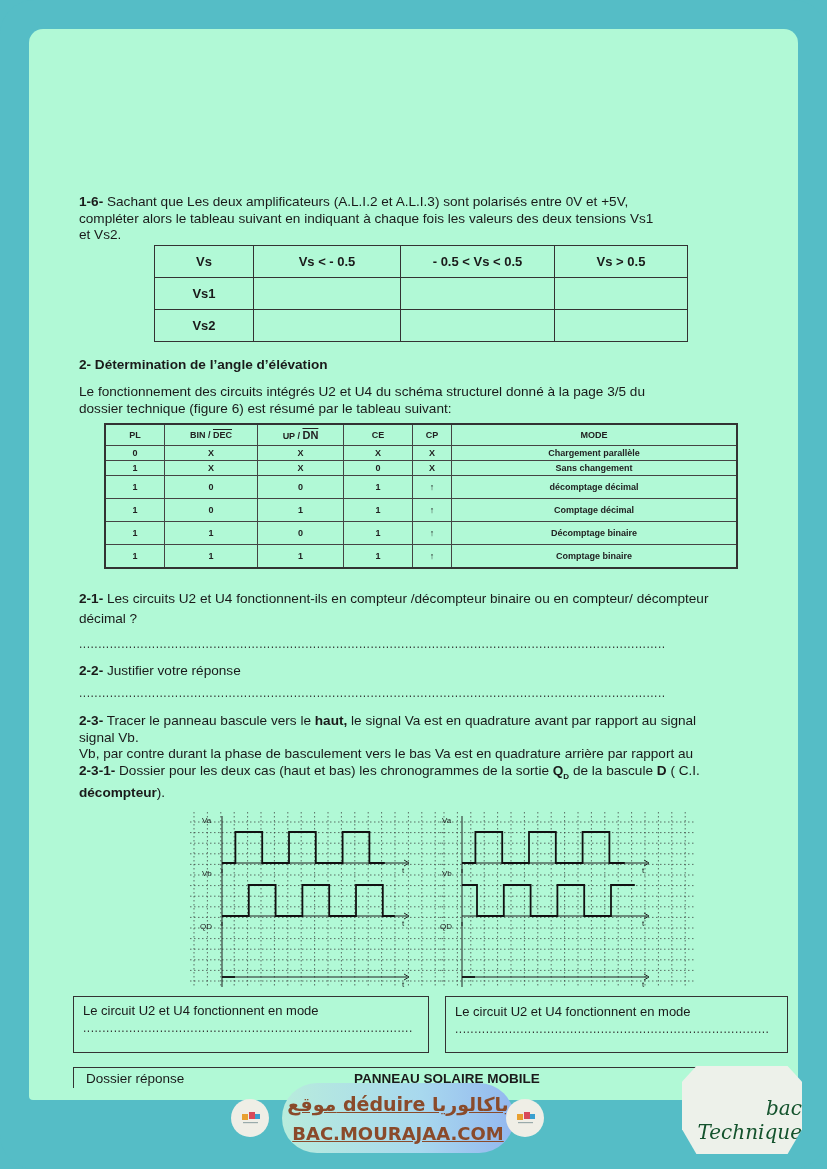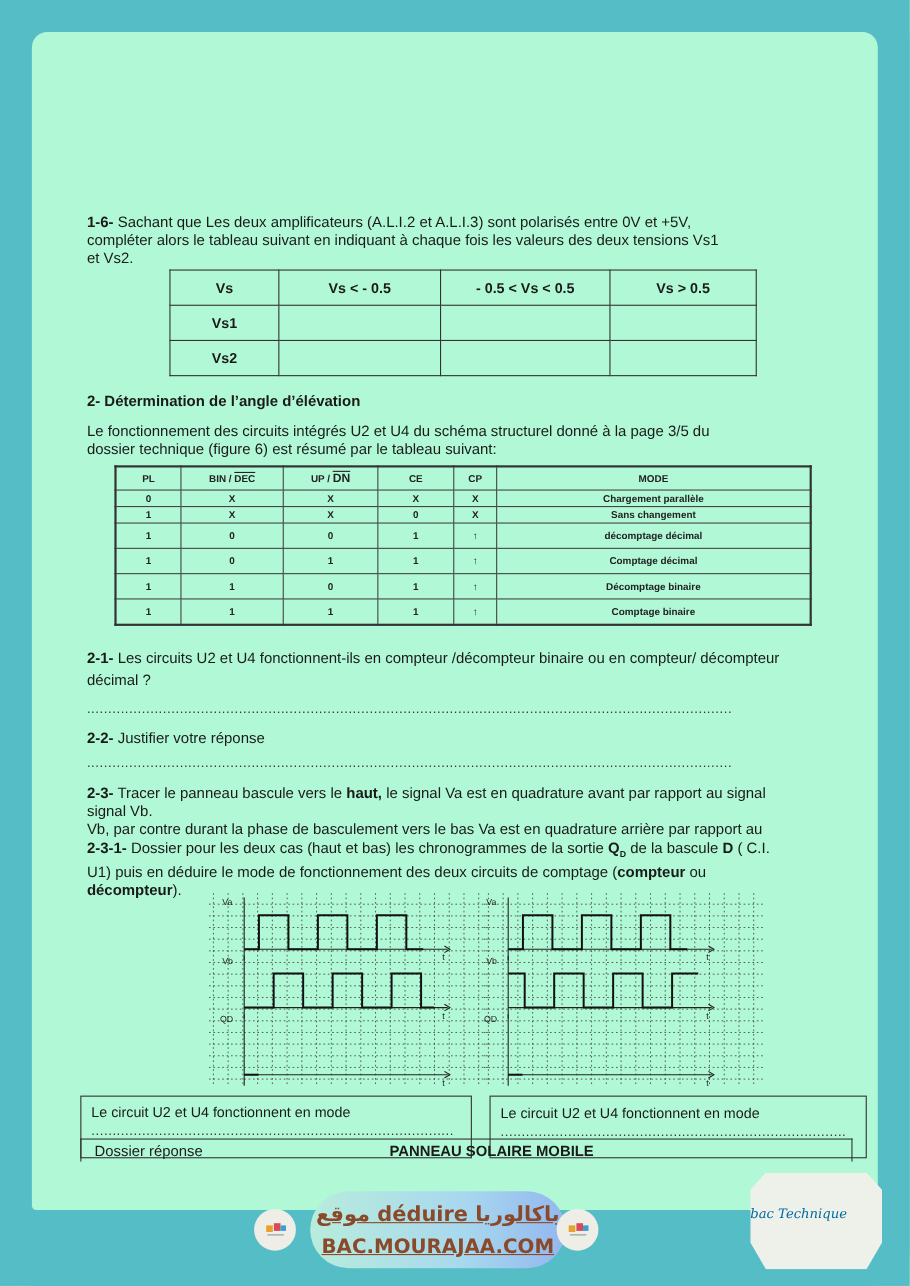--- a/index.html
+++ b/index.html
@@ -26,34 +26,34 @@
   .ovl { text-decoration:overline; }
   .arrow-up { font-size:15px; line-height:12px; }
 
   .dots { position:absolute; font-size:12px; letter-spacing:0.5px; color:#333; overflow:hidden; white-space:nowrap; }
 
   
   svg.td { position:absolute; }
 
   
   .box { position:absolute; border:1px solid #333; }
-  .footer-bar { position:absolute; left:73px; top:1035px; width:700px; height:20px; border:1px solid #333; border-bottom:none; }
+  .footer-bar { position:absolute; left:73px; top:1067px; width:700px; height:20px; border:1px solid #333; border-bottom:none; }
 
   
   .banner { position:absolute; left:282px; top:1083px; width:232px; height:70px; border-radius:35px;
             background:linear-gradient(90deg,#b8ecdc 0%, #a8d8ee 60%, #93b7ef 100%); }
   .banner-ar { position:absolute; left:0; top:10px; width:232px; text-align:center; font-size:19px; font-weight:bold;
                color:#8a4a2a; text-decoration:underline; font-family:"DejaVu Sans", sans-serif; }
   .banner-en { position:absolute; left:0; top:40px; width:232px; text-align:center; font-size:18px; font-weight:bold;
                color:#8a4a2a; text-decoration:underline; font-family:"DejaVu Sans", sans-serif; }
   .logo-circ { position:absolute; width:38px; height:38px; border-radius:50%; background:#efeee6; }
   .bt-badge { position:absolute; left:682px; top:1066px; width:120px; height:88px; background:#edf1ea;
               clip-path:polygon(12% 0,88% 0,100% 18%,100% 72%,88% 100%,12% 100%,0 72%,0 18%); }
-  .bt-text { position:absolute; left:0; top:30px; width:120px; text-align:left; font-family:"DejaVu Serif", serif;
-             font-style:italic; font-size:12px; color:#0369a1; }
+  .bt-text { position:absolute; left:0; top:30px; width:120px; text-align:right; font-family:"DejaVu Serif", serif;
+             font-style:italic; font-size:20px; color:#14532d; }
 </style>
 </head>
 <body>
 
 <div class="outer"></div>
 <div class="paper"></div>
 
 <div class="abs txt" style="left:79px;top:194px;width:700px;">
   <div><b>1-6-</b><span> Sachant que Les deux amplificateurs (A.L.I.2 et  A.L.I.3) sont polarisés entre 0V et +5V,</span></div>
   <div>compléter alors le tableau suivant en indiquant à chaque fois les valeurs des deux tensions Vs1</div>
@@ -162,21 +162,20 @@
 <div class="dots" style="left:79px;top:686px;width:586px;">............................................................................................................................................................</div>
 
 <div class="abs txt" style="left:79px;top:713px;width:700px;">
   <div><b>2-3-</b><span> Tracer le panneau bascule vers le </span><b>haut,</b><span> le signal Va est en quadrature avant par rapport au signal</span></div>
   <div>signal Vb.</div>
   <div>Vb, par contre  durant la phase de basculement vers le bas Va est en quadrature arrière par rapport au</div>
 </div>
 
 <div class="abs txt" style="left:79px;top:763px;width:700px;">
   <div><b>2-3-1-</b><span> Dossier pour les deux cas (haut et bas) les chronogrammes de la sortie </span><b>Q</b><sub style="font-size:8px;font-weight:bold">D</sub><span> de la bascule </span><b>D</b><span>  ( C.I.</span></div>
-  <div><span>U1) puis en déduire le mode de fonctionnement des deux circuits de comptage (</span><b>compteur</b><span> ou</span></div>
   <div><b>décompteur</b><span>).</span></div>
 </div>
 
 <svg class="td" id="td0" style="left:190px;top:810px" width="260" height="180" viewBox="0 0 260 180">
     <line x1="4" y1="2" x2="4" y2="178" stroke="#333" stroke-width="0.7" stroke-dasharray="1.5,2.5"></line>
     <line x1="17.4" y1="2" x2="17.4" y2="178" stroke="#333" stroke-width="0.7" stroke-dasharray="1.5,2.5"></line>
     <line x1="30.799999999999997" y1="2" x2="30.799999999999997" y2="178" stroke="#333" stroke-width="0.7" stroke-dasharray="1.5,2.5"></line>
     <line x1="44.199999999999996" y1="2" x2="44.199999999999996" y2="178" stroke="#333" stroke-width="0.7" stroke-dasharray="1.5,2.5"></line>
     <line x1="57.599999999999994" y1="2" x2="57.599999999999994" y2="178" stroke="#333" stroke-width="0.7" stroke-dasharray="1.5,2.5"></line>
     <line x1="71" y1="2" x2="71" y2="178" stroke="#333" stroke-width="0.7" stroke-dasharray="1.5,2.5"></line>

